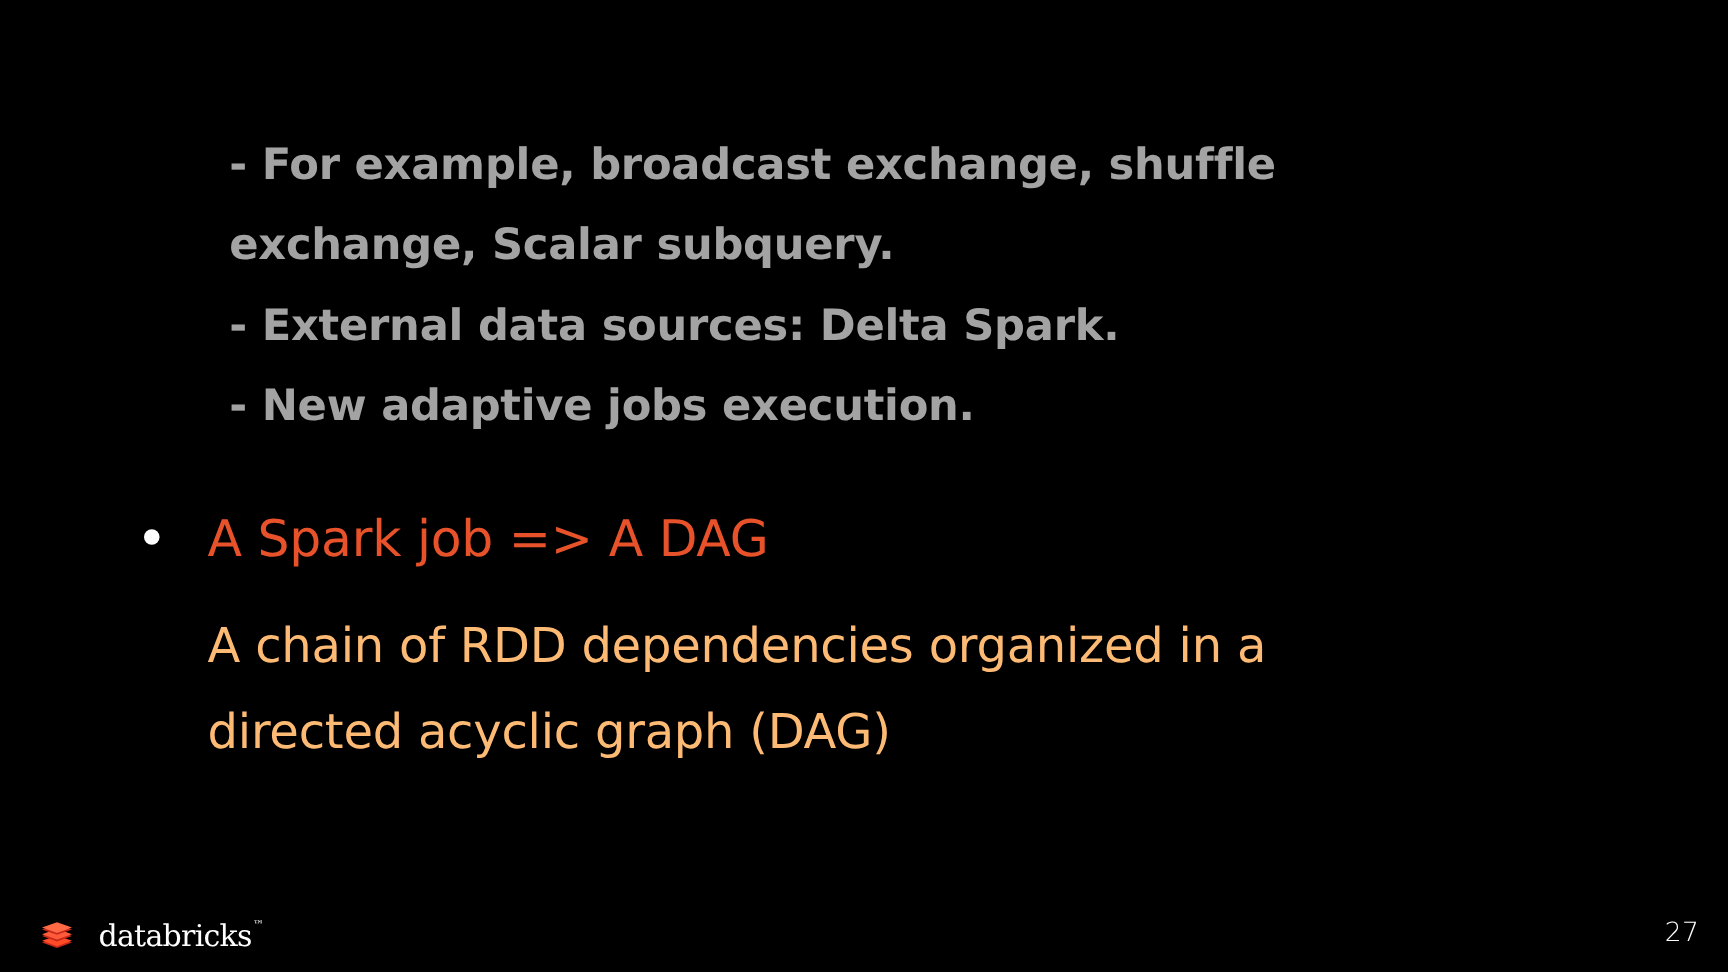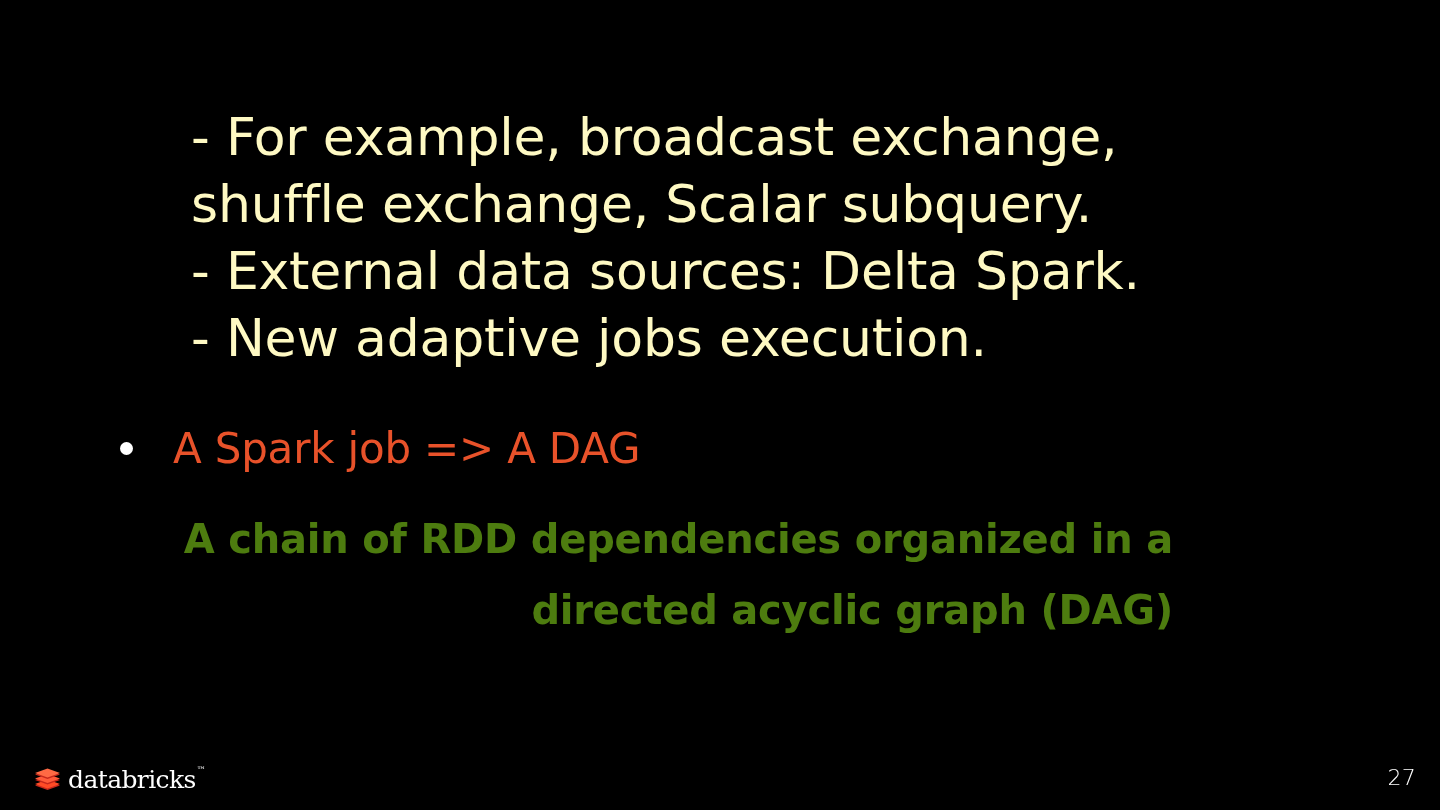--- a/index.html
+++ b/index.html
@@ -71,51 +71,50 @@
     white-space: nowrap;
   }
 
   
   .sublist {
     margin-left: 81px;
     margin-top: 12px;
   }
 
   .subitem {
-    color: #fef9c3;
-    font-size: 52px;
-    font-weight: 400;
+    color: #a3a3a3;
+    font-size: 36px;
+    font-weight: 700;
     line-height: 67px;
     letter-spacing: -0.2px;
     max-width: 990px;
   }
 
   .body-para {
     margin-left: 63px;
     margin-top: 18px;
-    color: #4d7c0f;
+    color: #fdba74;
     font-size: 40px;
-    font-weight: 700;
+    font-weight: 400;
     line-height: 71px;
     letter-spacing: -0.2px;
     max-width: 1000px;
-    text-align: right;
   }
 
   .gap-after-sublist { height: 46px; }
   .gap-after-headline2 { height: 6px; }
 
   
   .footer-logo {
     position: absolute;
     left: 34px;
     bottom: 18px;
     display: flex;
     align-items: flex-end;
-    gap: 7px;
+    gap: 21px;
   }
   .brick-icon {
     width: 27px;
     height: 25px;
     display: block;
   }
   .wordmark {
     color: #ffffff;
     font-family: "DejaVu Serif", "Liberation Serif", serif;
     font-size: 25px;

